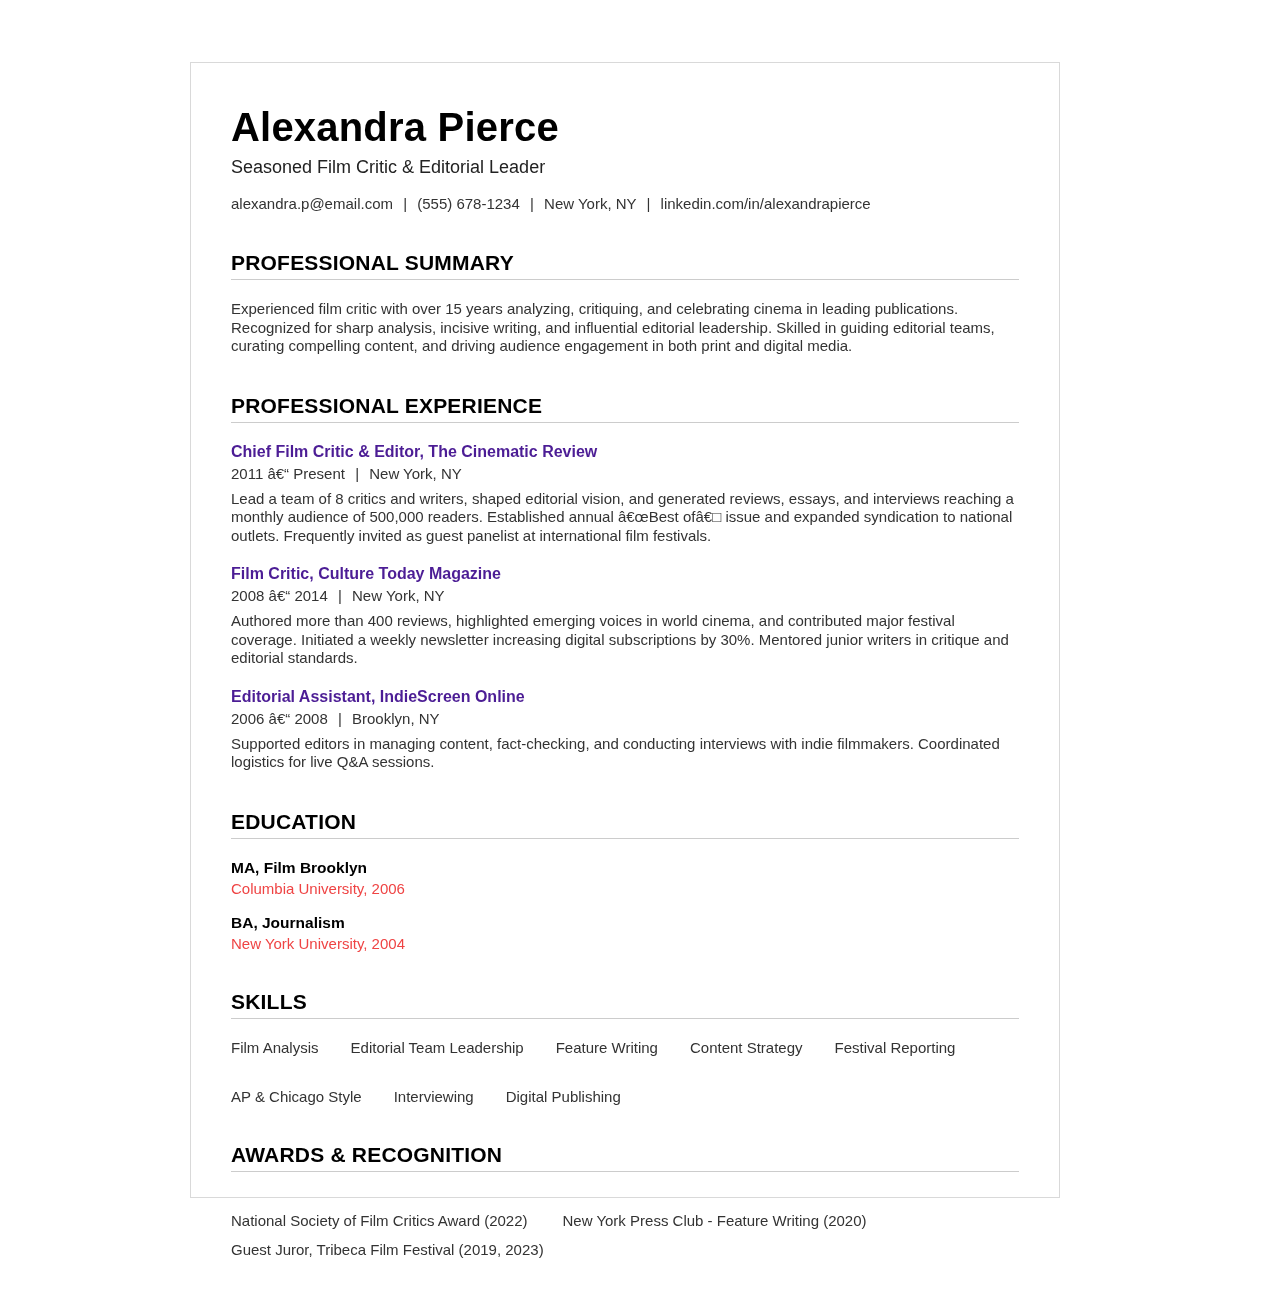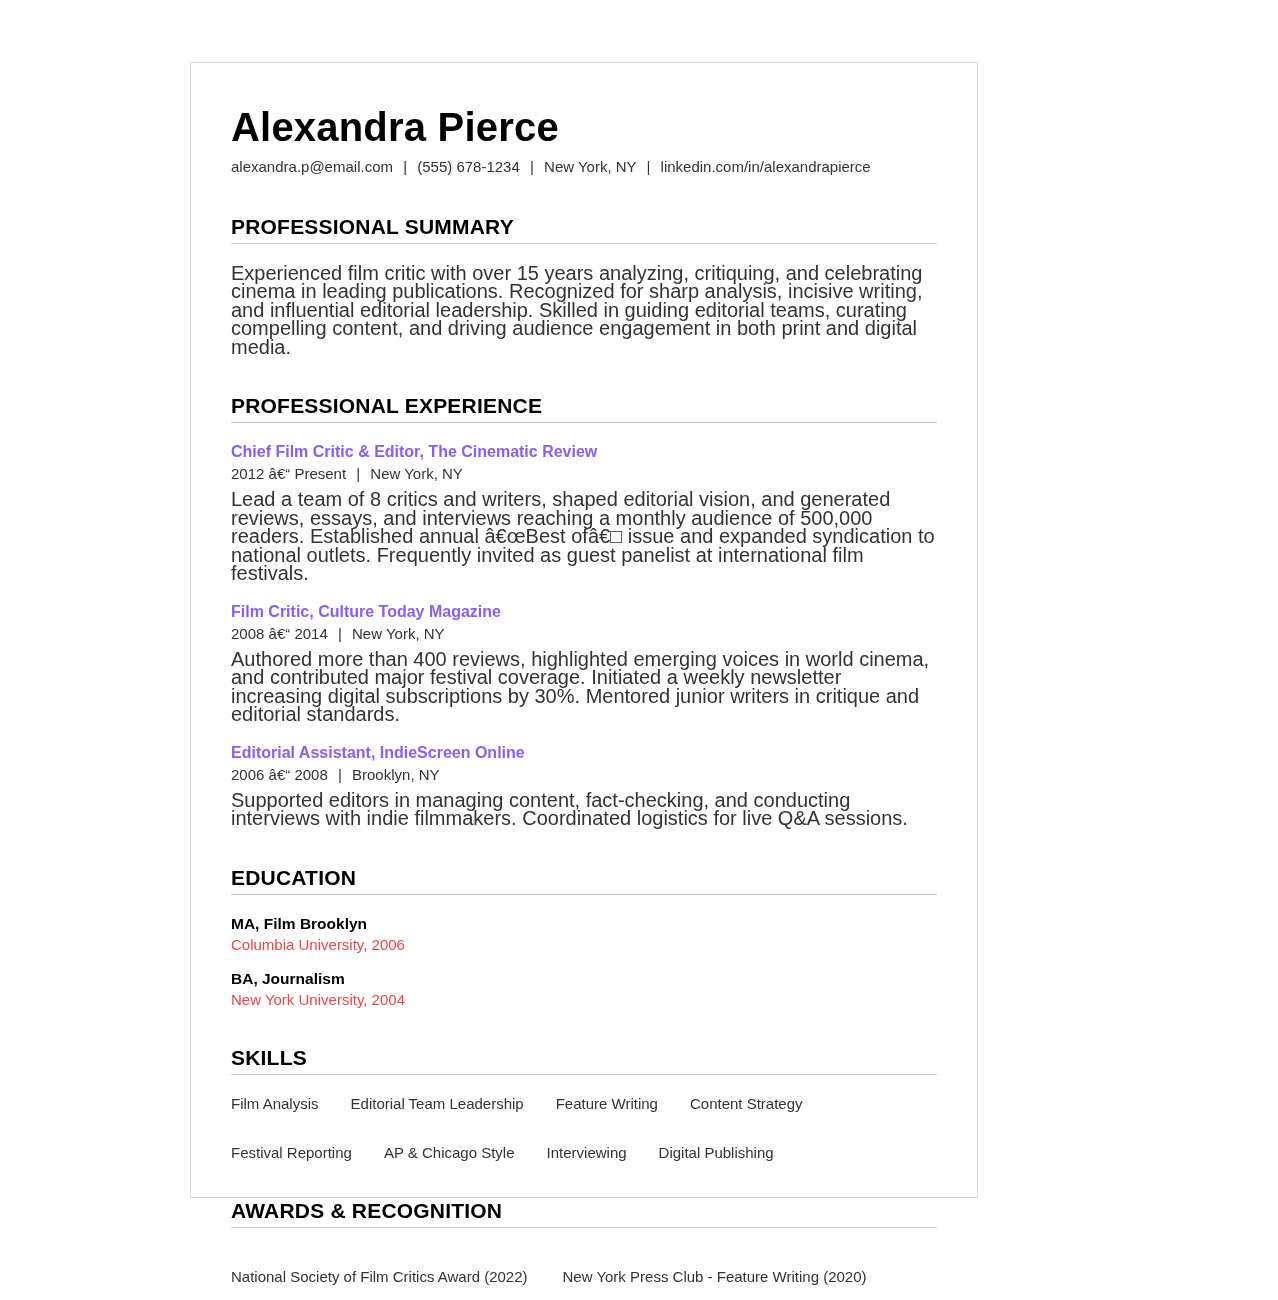--- a/index.html
+++ b/index.html
@@ -12,21 +12,21 @@
   body {
     width: 1278px;
     height: 1300px;
     position: relative;
     overflow: hidden;
   }
   .page {
     position: absolute;
     left: 190px;
     top: 62px;
-    width: 788px;
+    width: 870px;
     height: 1136px;
     box-sizing: border-box;
     background: #ffffff;
     border: 1px solid #d9d9d9;
     padding: 41px 40px 40px 40px;
   }
   h1.name {
     font-size: 40px;
     line-height: 1.15;
     font-weight: 700;
@@ -54,30 +54,30 @@
   h2.section-heading {
     font-size: 21px;
     font-weight: 700;
     color: #000000;
     letter-spacing: 0.2px;
     margin: 38px 0 20px 0;
     padding-bottom: 4px;
     border-bottom: 1px solid #cccccc;
   }
   p.body-text {
-    font-size: 20px;
+    font-size: 15px;
     line-height: 18.5px;
     margin: 0;
     color: #333333;
   }
   .job { margin-bottom: 20px; }
   .job h3.job-title {
     font-size: 16px;
     font-weight: 700;
-    color: #8b5cf6;
+    color: #4c1d95;
     margin: 0 0 4px 0;
   }
   .job p.meta {
     font-size: 15px;
     color: #333333;
     margin: 0 0 8px 0;
   }
   .edu { margin-bottom: 17px; }
   .edu h3.degree {
     font-size: 15.5px;
@@ -105,20 +105,21 @@
     margin-top: 40px;
   }
 </style>
 </head>
 <body>
 
 <div class="page">
 
   <header>
     <h1 class="name">Alexandra Pierce</h1>
+    <p class="subtitle">Seasoned Film Critic &amp; Editorial Leader</p>
     <p class="contact">
       <span>alexandra.p@email.com</span>
       <span class="sep">|</span>
       <span>(555) 678-1234</span>
       <span class="sep">|</span>
       <span>New York, NY</span>
       <span class="sep">|</span>
       <span>linkedin.com/in/alexandrapierce</span>
     </p>
   </header>
@@ -127,21 +128,21 @@
     <h2 class="section-heading">PROFESSIONAL SUMMARY</h2>
     <p class="body-text">Experienced film critic with over 15 years analyzing, critiquing, and celebrating cinema in leading publications. Recognized for sharp analysis, incisive writing, and influential editorial leadership. Skilled in guiding editorial teams, curating compelling content, and driving audience engagement in both print and digital media.</p>
   </section>
 
   <section>
     <h2 class="section-heading">PROFESSIONAL EXPERIENCE</h2>
 
     <div class="job">
       <h3 class="job-title">Chief Film Critic &amp; Editor, The Cinematic Review</h3>
       <p class="meta">
-        <span>2012 â€“ Present</span>
+        <span>2011 â€“ Present</span>
         <span class="sep">|</span>
         <span>New York, NY</span>
       </p>
       <p class="body-text">Lead a team of 8 critics and writers, shaped editorial vision, and generated reviews, essays, and interviews reaching a monthly audience of 500,000 readers. Established annual â€œBest ofâ€□ issue and expanded syndication to national outlets. Frequently invited as guest panelist at international film festivals.</p>
     </div>
 
     <div class="job">
       <h3 class="job-title">Film Critic, Culture Today Magazine</h3>
       <p class="meta">
         <span>2008 â€“ 2014</span>

